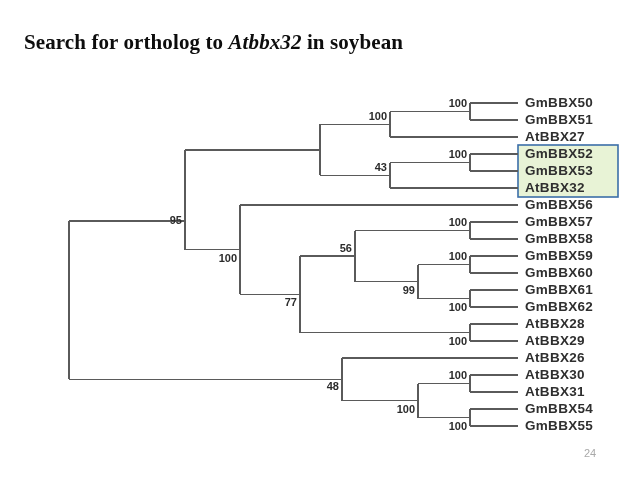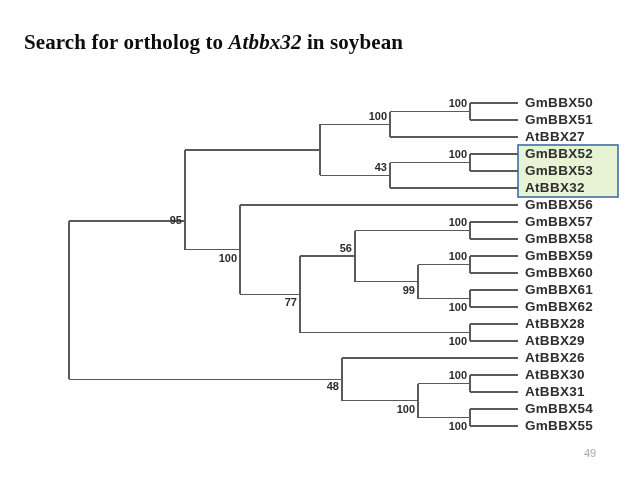--- a/index.html
+++ b/index.html
@@ -189,15 +189,15 @@
           <text x="505" y="271" class="leaf-label">AtBBX29</text>
           <text x="505" y="288" class="leaf-label">AtBBX26</text>
           <text x="505" y="305" class="leaf-label">AtBBX30</text>
           <text x="505" y="322" class="leaf-label">AtBBX31</text>
           <text x="505" y="339" class="leaf-label">GmBBX54</text>
           <text x="505" y="356" class="leaf-label">GmBBX55</text>
         </g>
     </svg>
   </div>
 
-  <div id="page-number">49</div>
+  <div id="page-number">24</div>
 
 </div>
 
 </body></html>

